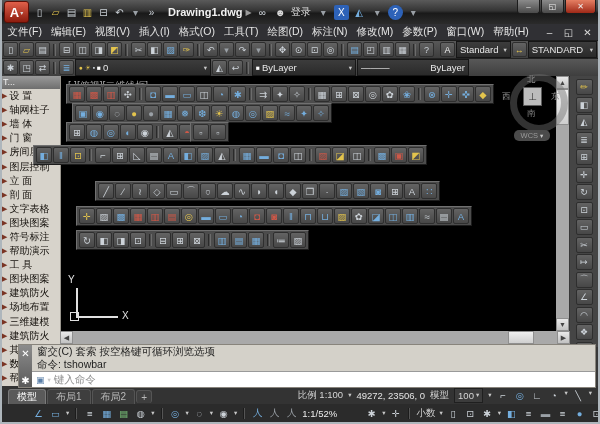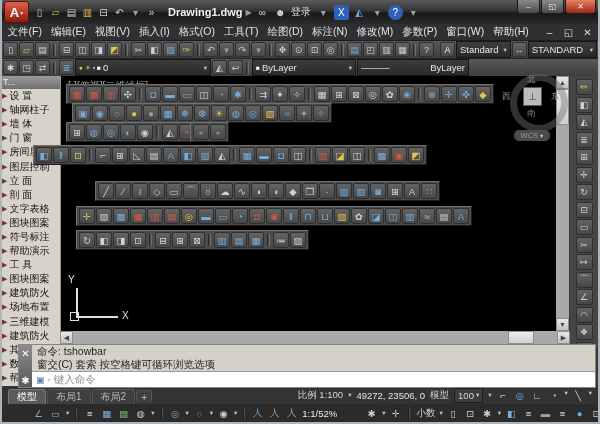--- a/index.html
+++ b/index.html
@@ -567,22 +567,22 @@
       <span class="ticon" style="color: rgb(204, 210, 216);">❖</span>
       <span class="ticon" style="color: rgb(204, 210, 216);">◈</span>
     </div>
 
   <div class="cmdwin">
     <div class="cmdgrip">
         <span class="qicon" style="color: rgb(255, 255, 255);">✕</span>
         <span class="qicon" style="color: rgb(255, 255, 255);">✱</span>
       </div>
     <div class="cmdbody">
+      <div class="cmdline">窗交(C) 套索   按空格键可循环浏览选项</div>
       <div class="cmdline">命令: tshowbar</div>
-      <div class="cmdline">窗交(C) 套索   按空格键可循环浏览选项</div>
       <div class="cmdinput">
         <span class="ico">▣</span>
         <span class="caret">▾</span>
         <span>键入命令</span>
       </div>
     </div>
   </div>
 
   <div class="statusrow1">
     <div class="tabs">

